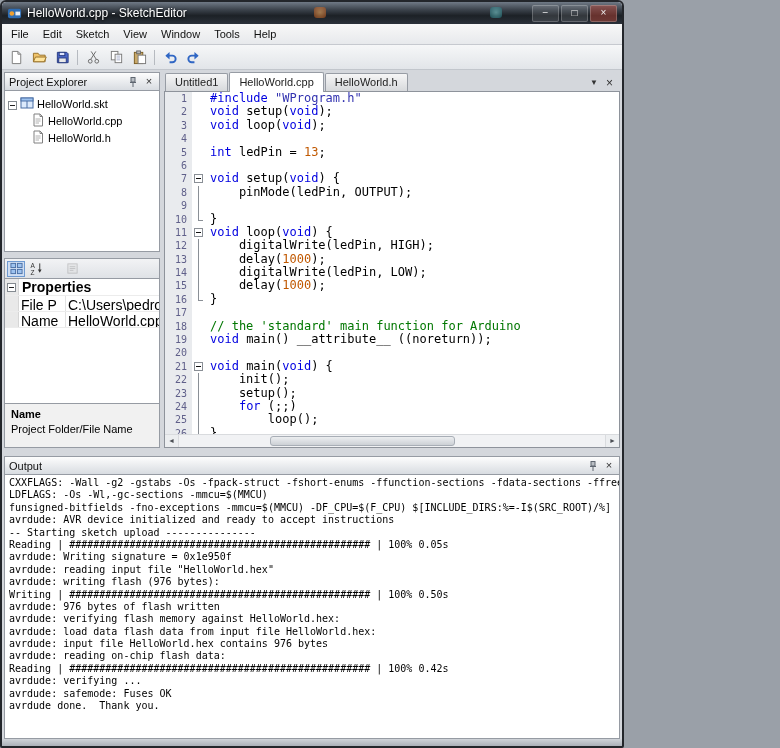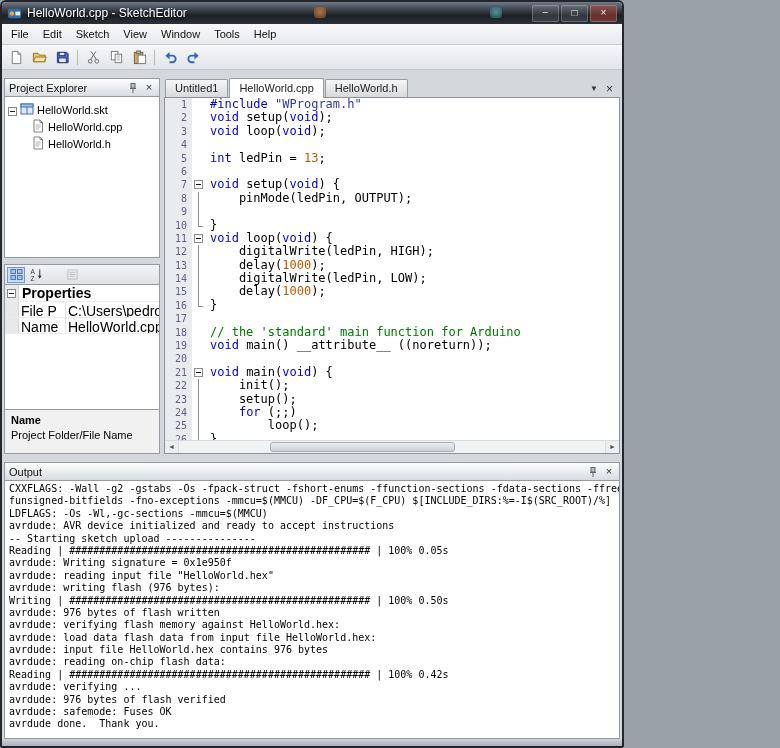--- a/index.html
+++ b/index.html
@@ -21,21 +21,21 @@
 
   
   .menubar{height:20px;flex:none;background:linear-gradient(#f8f8f8,#e7e9ec);border-bottom:1px solid #c6c9cf;display:flex;align-items:center;padding:0 2px;font-size:11px;color:#111;}
   .menu-item{padding:2px 7px;}
   .toolbar{height:24px;flex:none;background:linear-gradient(#f6f7f8,#e2e5e9);border-bottom:1px solid #c2c6cc;display:flex;align-items:center;padding:0 3px;gap:1px;}
   .tb-btn{width:22px;height:20px;border:1px solid transparent;background:transparent;padding:1px 2px;display:flex;align-items:center;justify-content:center;}
   .tb-btn svg{width:15px;height:15px;}
   .tb-sep{width:1px;height:15px;background:#b6bac0;margin:0 3px;}
 
   
-  .main{height:376px;flex:none;display:flex;padding-top:8px;background:#d4d7dc;border-radius:16px;}
+  .main{height:376px;flex:none;display:flex;padding-top:2px;background:#d4d7dc;border-radius:16px;}
   .left-dock{width:156px;flex:none;display:flex;flex-direction:column;margin-left:2px;}
   .dock-header{height:17px;flex:none;background:linear-gradient(#fdfdfd,#d8dce1);border:1px solid #969ba3;display:flex;align-items:center;font-size:11px;color:#111;padding:0 4px;gap:4px;}
   .hdr-title{flex:1;white-space:nowrap;overflow:hidden;}
   .hdr-ico{width:12px;height:12px;flex:none;display:flex;align-items:center;justify-content:center;}
   .hdr-x{font-size:11px;line-height:11px;color:#333;width:12px;text-align:center;}
 
   .tree{height:158px;flex:none;background:#fff;border:1px solid #969ba3;border-top:none;padding-top:2px;font-size:11px;overflow:hidden;}
   .tree-row{display:flex;align-items:flex-end;height:17px;white-space:nowrap;}
   .tree-row .x-box{width:9px;height:9px;box-sizing:border-box;border:1px solid #848a90;background:#fff;position:relative;margin:0 3px;flex:none;}
   .tree-row .x-box::after{content:"";position:absolute;left:1px;right:1px;top:3px;border-top:1px solid #222;}
@@ -455,36 +455,35 @@
         <svg viewBox="0 0 12 12">
             <rect x="4" y="1.5" width="4" height="4.5" fill="#b9bec4" stroke="#5f6670"></rect>
             <path d="M3 6.5h6" stroke="#5f6670"></path>
             <path d="M6 6.5V11" stroke="#5f6670"></path>
           </svg>
       </span>
       <span class="hdr-x">×</span>
     </div>
     <div class="output-content">
         <div class="out-line">CXXFLAGS: -Wall -g2 -gstabs -Os -fpack-struct -fshort-enums -ffunction-sections -fdata-sections -ffreestanding -funsigned-char -</div>
+        <div class="out-line">LDFLAGS: -Os -Wl,-gc-sections -mmcu=$(MMCU)</div>
         <div class="out-line">funsigned-bitfields -fno-exceptions -mmcu=$(MMCU) -DF_CPU=$(F_CPU) $[INCLUDE_DIRS:%=-I$(SRC_ROOT)/%]</div>
-        <div class="out-line">LDFLAGS: -Os -Wl,-gc-sections -mmcu=$(MMCU)</div>
         <div class="out-line">avrdude: AVR device initialized and ready to accept instructions</div>
         <div class="out-line">-- Starting sketch upload ---------------</div>
         <div class="out-line">Reading | ################################################## | 100% 0.05s</div>
         <div class="out-line">avrdude: Writing signature = 0x1e950f</div>
         <div class="out-line">avrdude: reading input file "HelloWorld.hex"</div>
         <div class="out-line">avrdude: writing flash (976 bytes):</div>
         <div class="out-line">Writing | ################################################## | 100% 0.50s</div>
         <div class="out-line">avrdude: 976 bytes of flash written</div>
         <div class="out-line">avrdude: verifying flash memory against HelloWorld.hex:</div>
         <div class="out-line">avrdude: load data flash data from input file HelloWorld.hex:</div>
         <div class="out-line">avrdude: input file HelloWorld.hex contains 976 bytes</div>
         <div class="out-line">avrdude: reading on-chip flash data:</div>
         <div class="out-line">Reading | ################################################## | 100% 0.42s</div>
         <div class="out-line">avrdude: verifying ...</div>
-        <div class="out-line">avrdude: 976 bytes of flash verified</div>
         <div class="out-line">avrdude: safemode: Fuses OK</div>
         <div class="out-line">avrdude done.  Thank you.</div>
       </div>
   </div>
 
   <div class="bottom-edge"></div>
 </div>
 
 </body></html>

